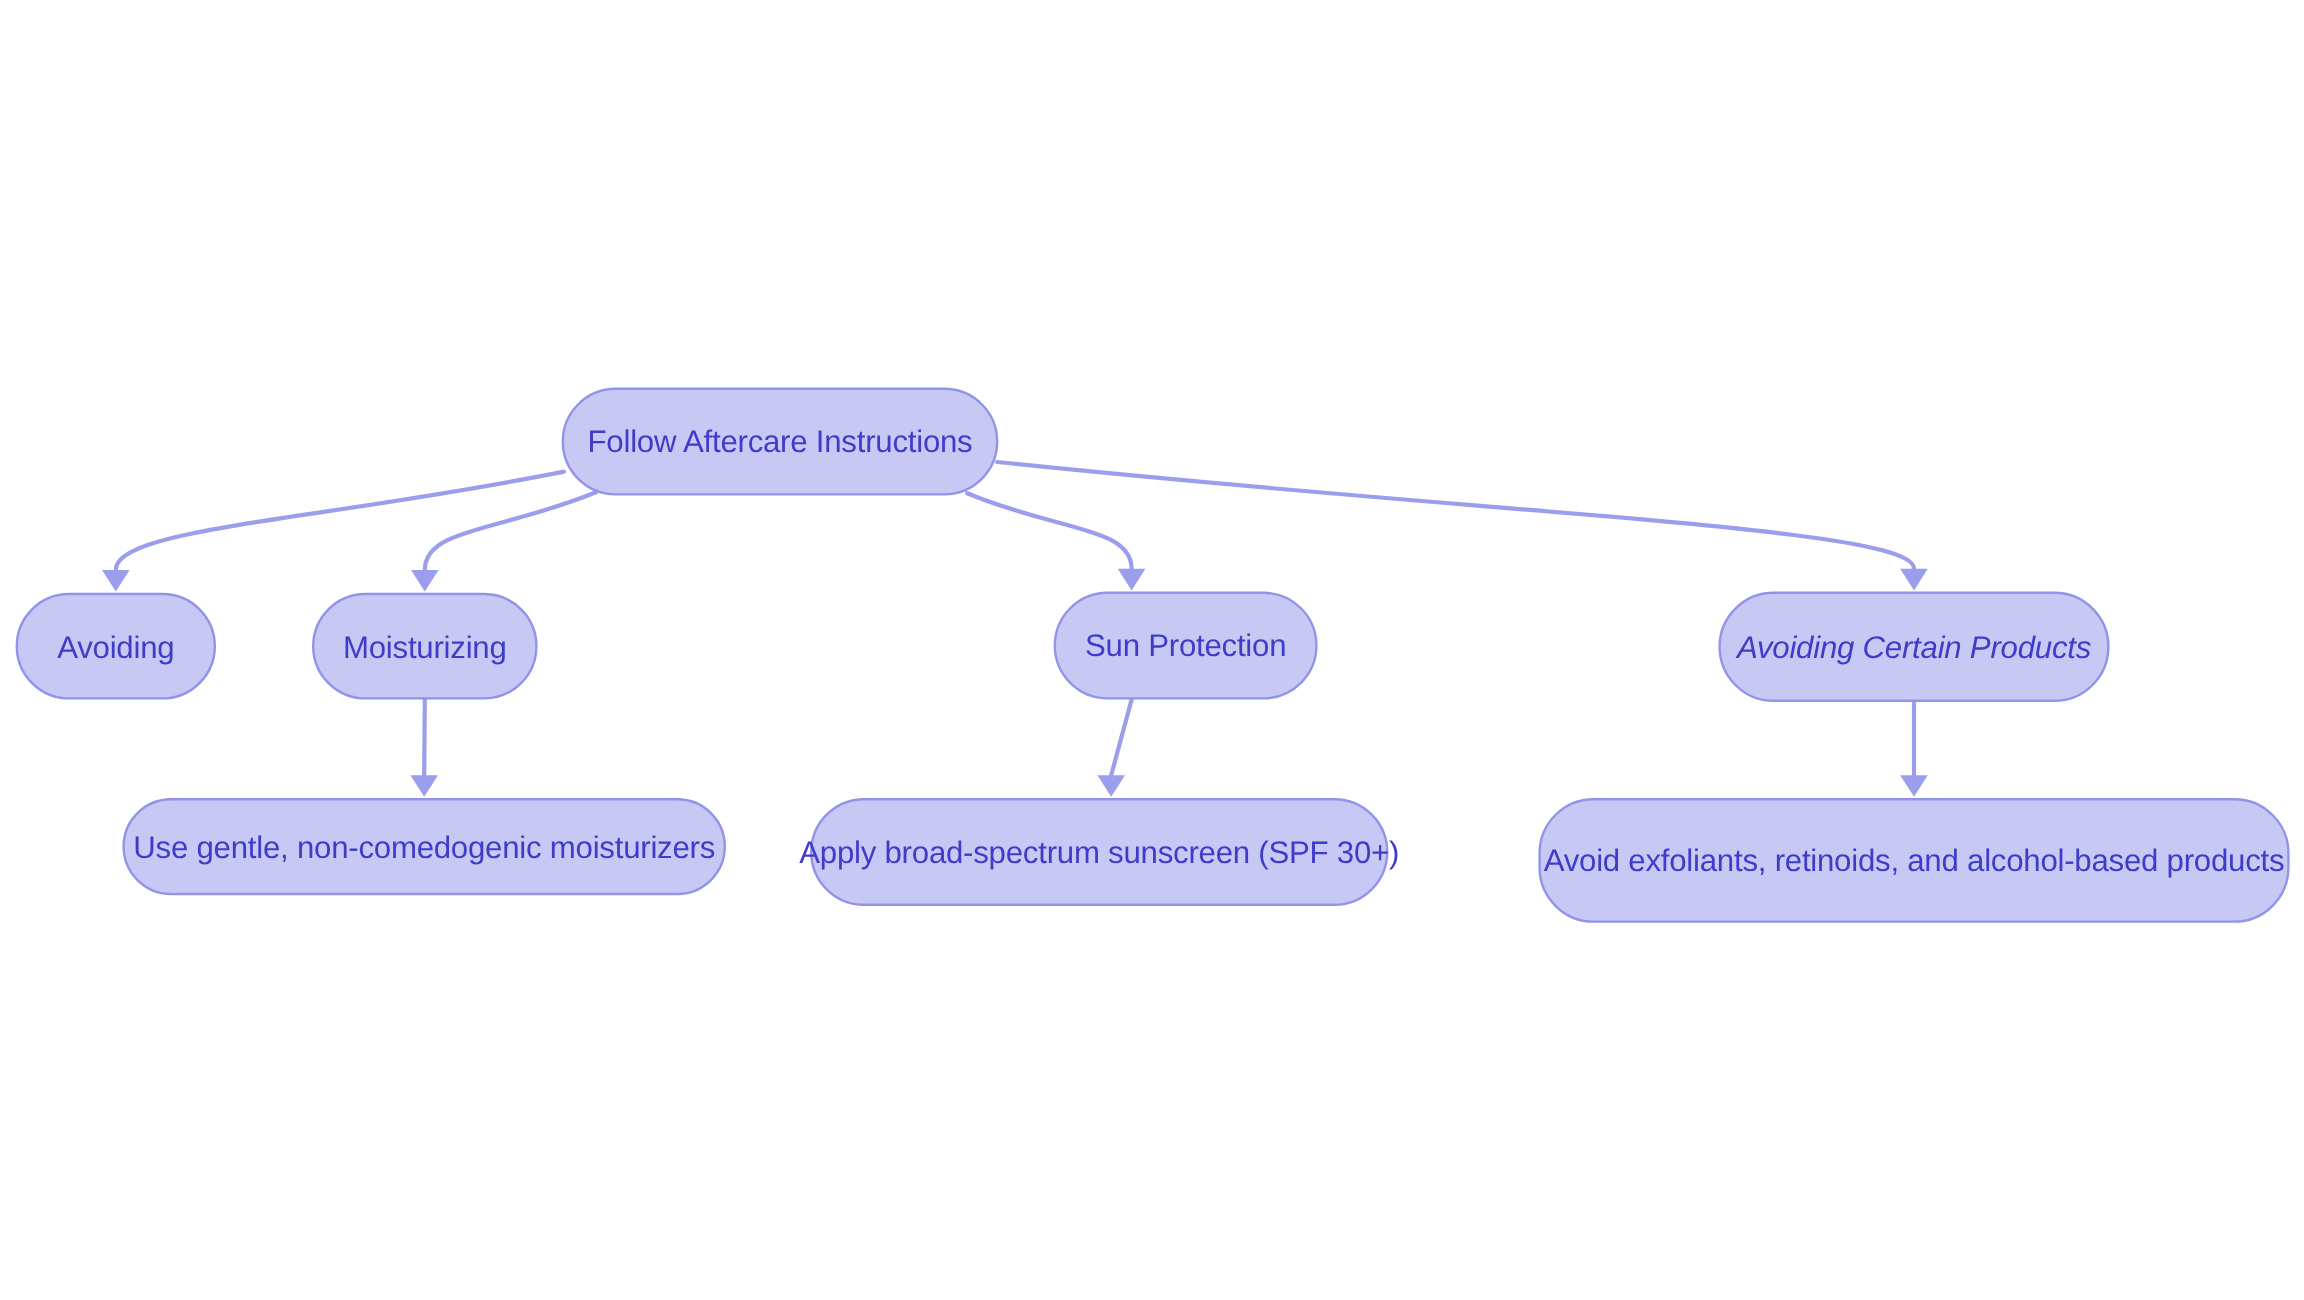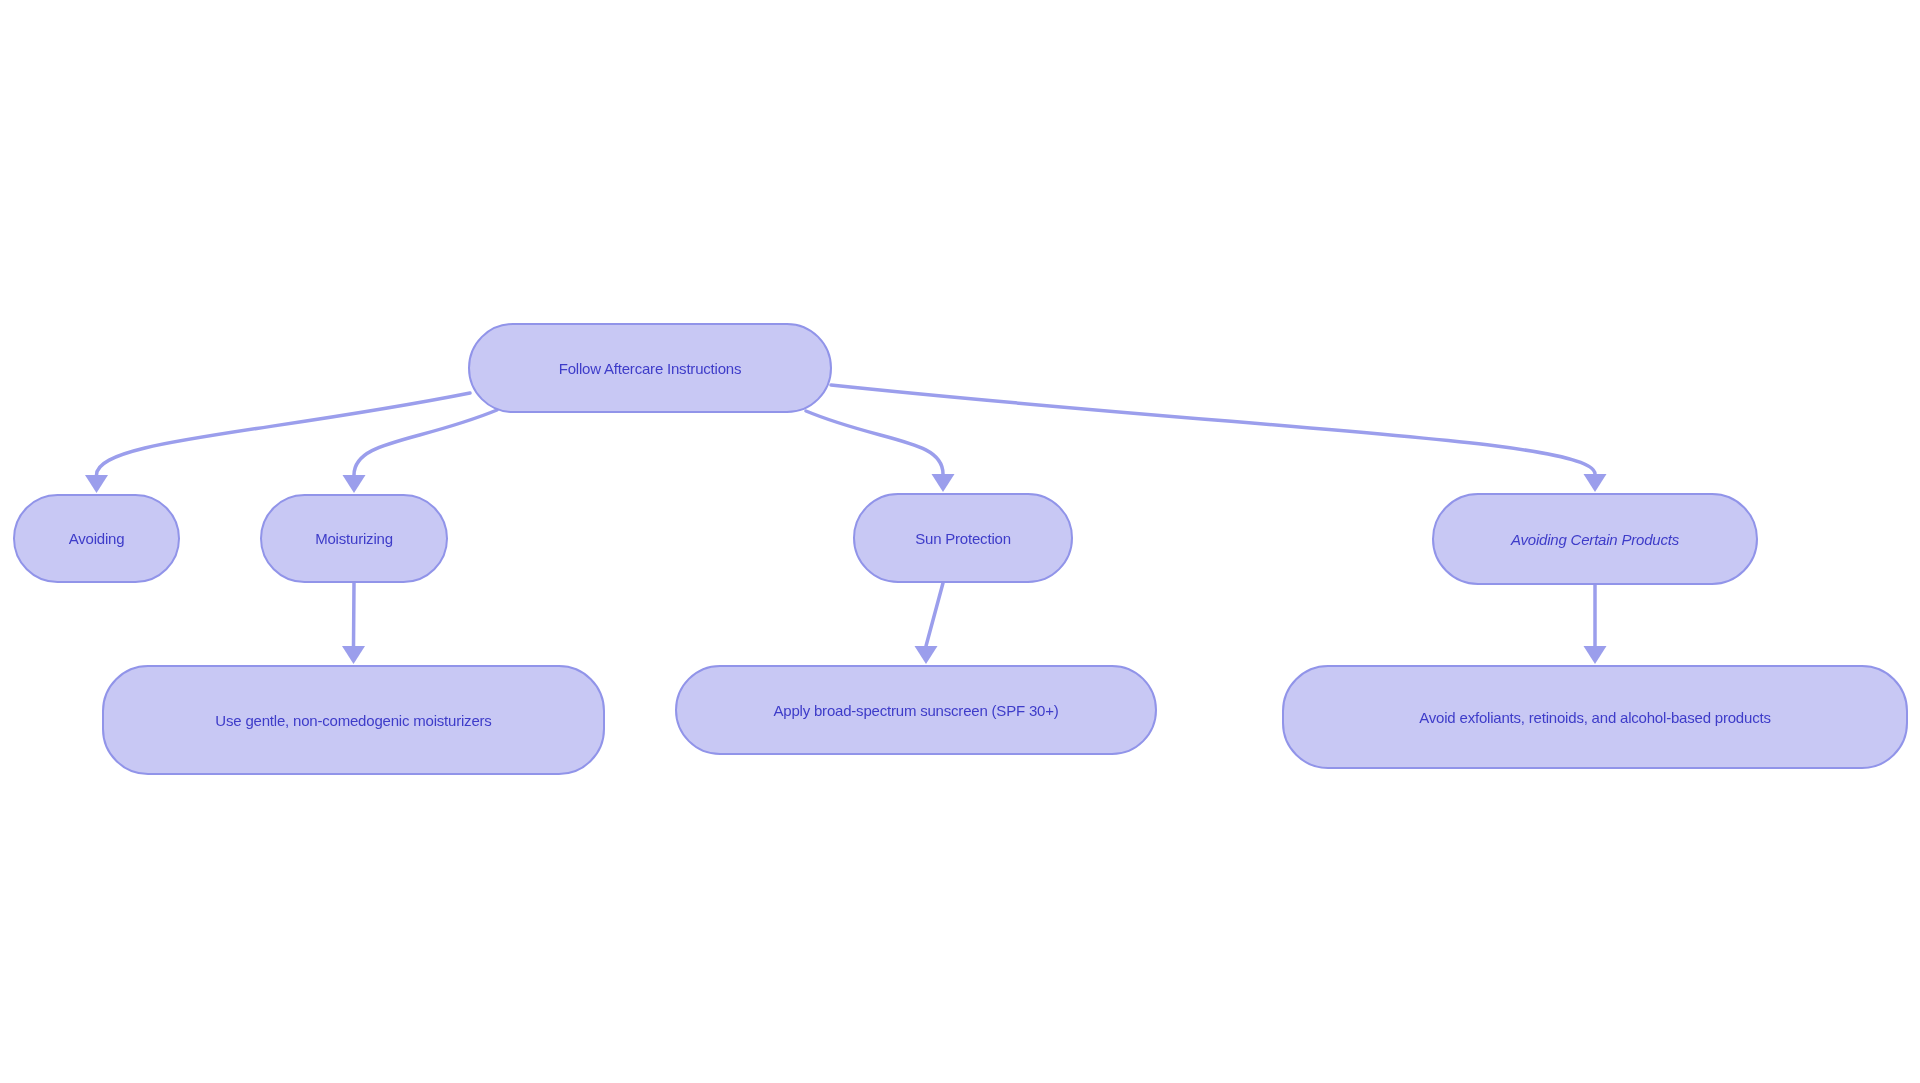--- a/index.html
+++ b/index.html
@@ -28,21 +28,21 @@
     box-sizing: border-box;
     background: var(--node-fill);
     border: 2px solid var(--node-border);
     display: flex;
     align-items: center;
     justify-content: center;
     white-space: nowrap;
   }
   .node-label {
     color: var(--text-color);
-    font-size: 15px;
+    font-size: 26px;
     letter-spacing: -0.2px;
     line-height: 1;
   }
 </style>
 </head>
 <body>
 
 <div id="canvas" style="--node-fill: #c8c8f4; --node-border: #9194e9; --text-color: #3e3cc9; background: rgb(255, 255, 255);">
   <svg id="edges-svg" xmlns="http://www.w3.org/2000/svg">
       <g>
@@ -77,27 +77,27 @@
   <div id="nodes-layer">
       <div class="node" style="left: 468px; top: 323px; width: 364px; height: 90px; border-radius: 45px;">
         <span class="node-label">Follow Aftercare Instructions</span>
       </div>
       <div class="node" style="left: 13px; top: 494px; width: 167px; height: 89px; border-radius: 44.5px;">
         <span class="node-label">Avoiding</span>
       </div>
       <div class="node" style="left: 260px; top: 494px; width: 188px; height: 89px; border-radius: 44.5px; text-align: right;">
         <span class="node-label">Moisturizing</span>
       </div>
-      <div class="node" style="left: 853px; top: 493px; width: 220px; height: 90px; border-radius: 45px;">
+      <div class="node" style="left: 878px; top: 493px; width: 220px; height: 90px; border-radius: 45px;">
         <span class="node-label">Sun Protection</span>
       </div>
       <div class="node" style="left: 1432px; top: 493px; width: 326px; height: 92px; border-radius: 46px; font-style: italic;">
         <span class="node-label">Avoiding Certain Products</span>
       </div>
-      <div class="node" style="left: 102px; top: 665px; width: 503px; height: 110px; border-radius: 46px;">
+      <div class="node" style="left: 102px; top: 665px; width: 503px; height: 81px; border-radius: 46px;">
         <span class="node-label">Use gentle, non-comedogenic moisturizers</span>
       </div>
       <div class="node" style="left: 675px; top: 665px; width: 482px; height: 90px; border-radius: 45px;">
         <span class="node-label">Apply broad-spectrum sunscreen (SPF 30+)</span>
       </div>
       <div class="node" style="left: 1282px; top: 665px; width: 626px; height: 104px; border-radius: 46px;">
         <span class="node-label">Avoid exfoliants, retinoids, and alcohol-based products</span>
       </div>
     </div>
 </div>

